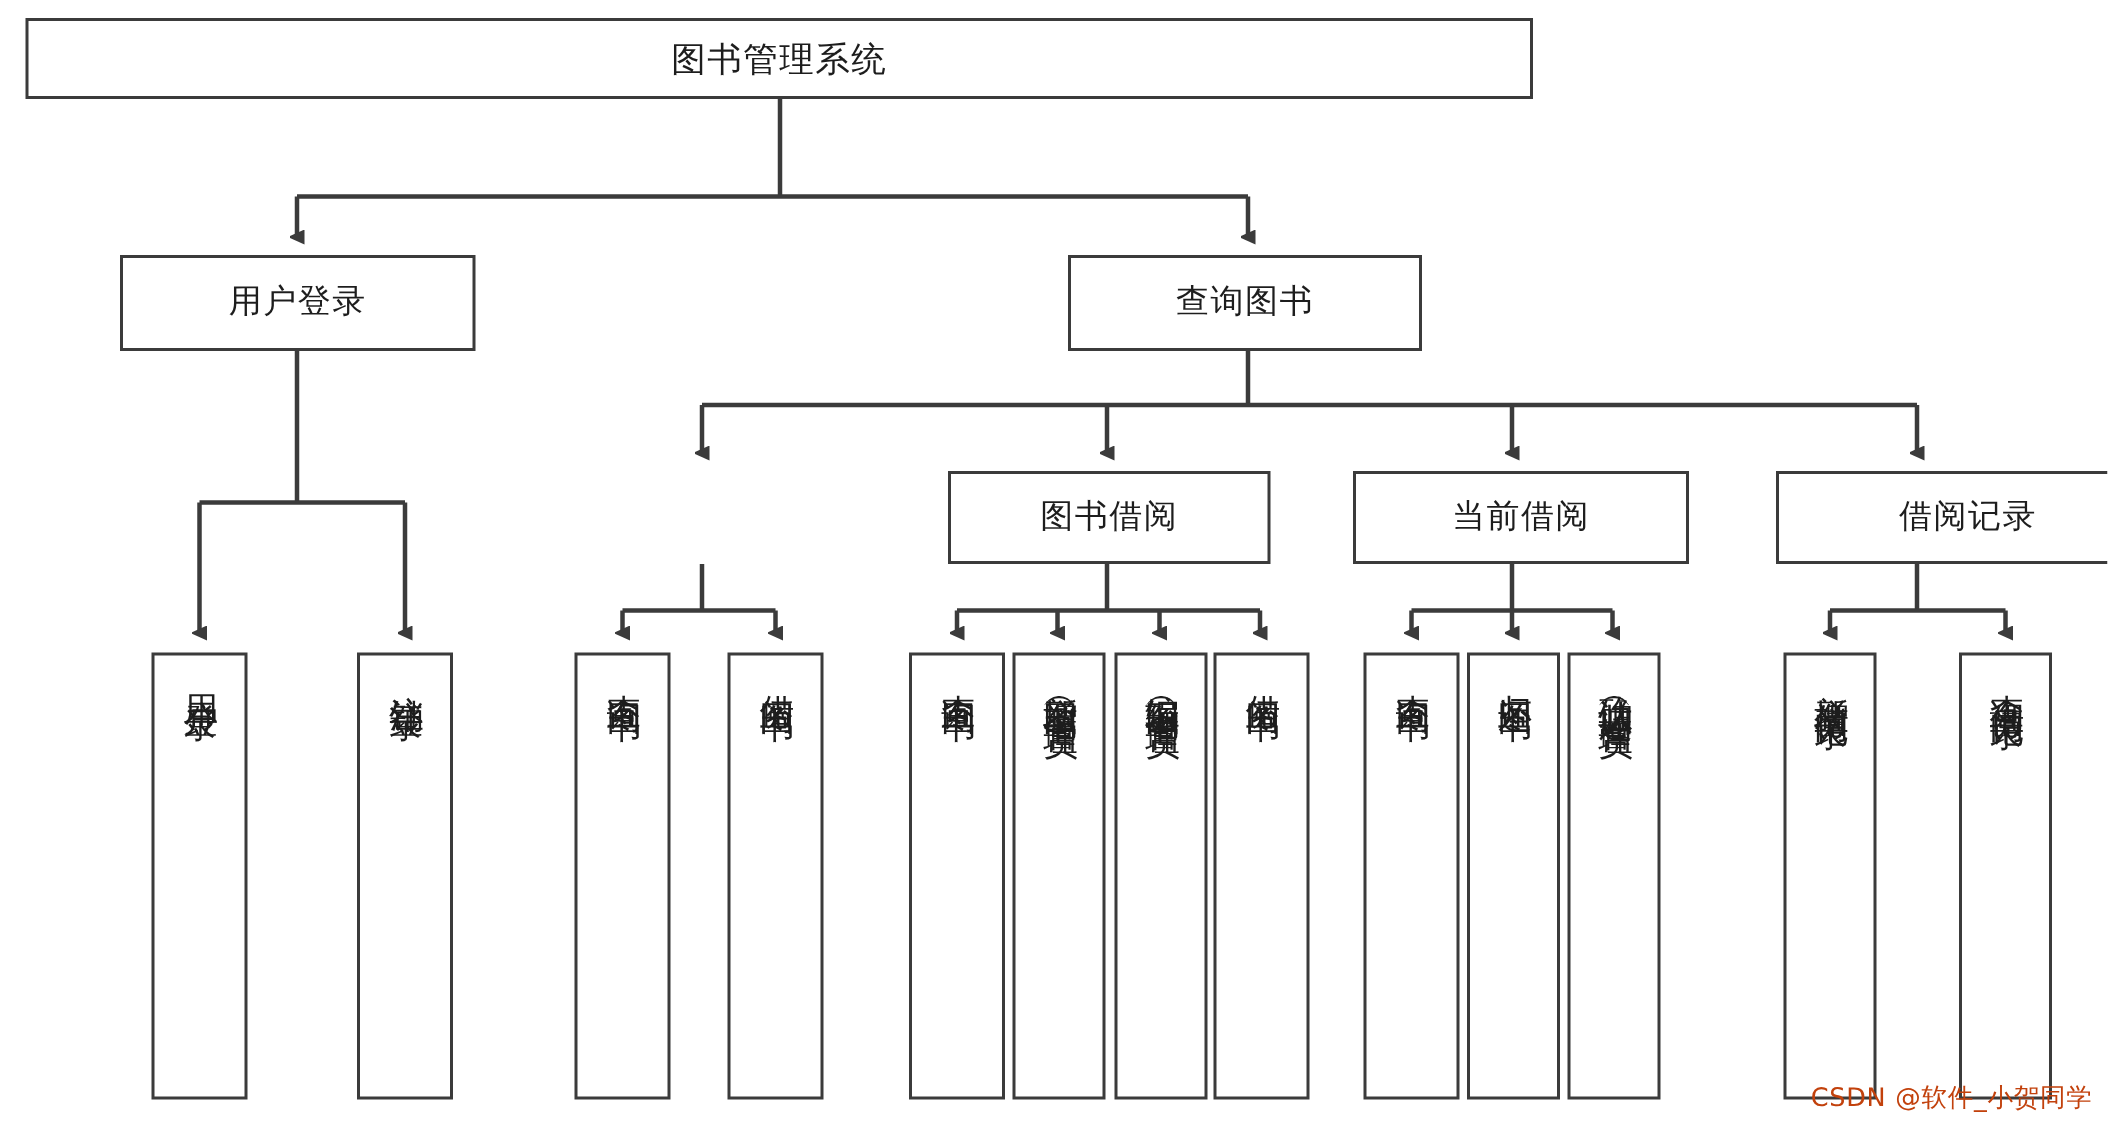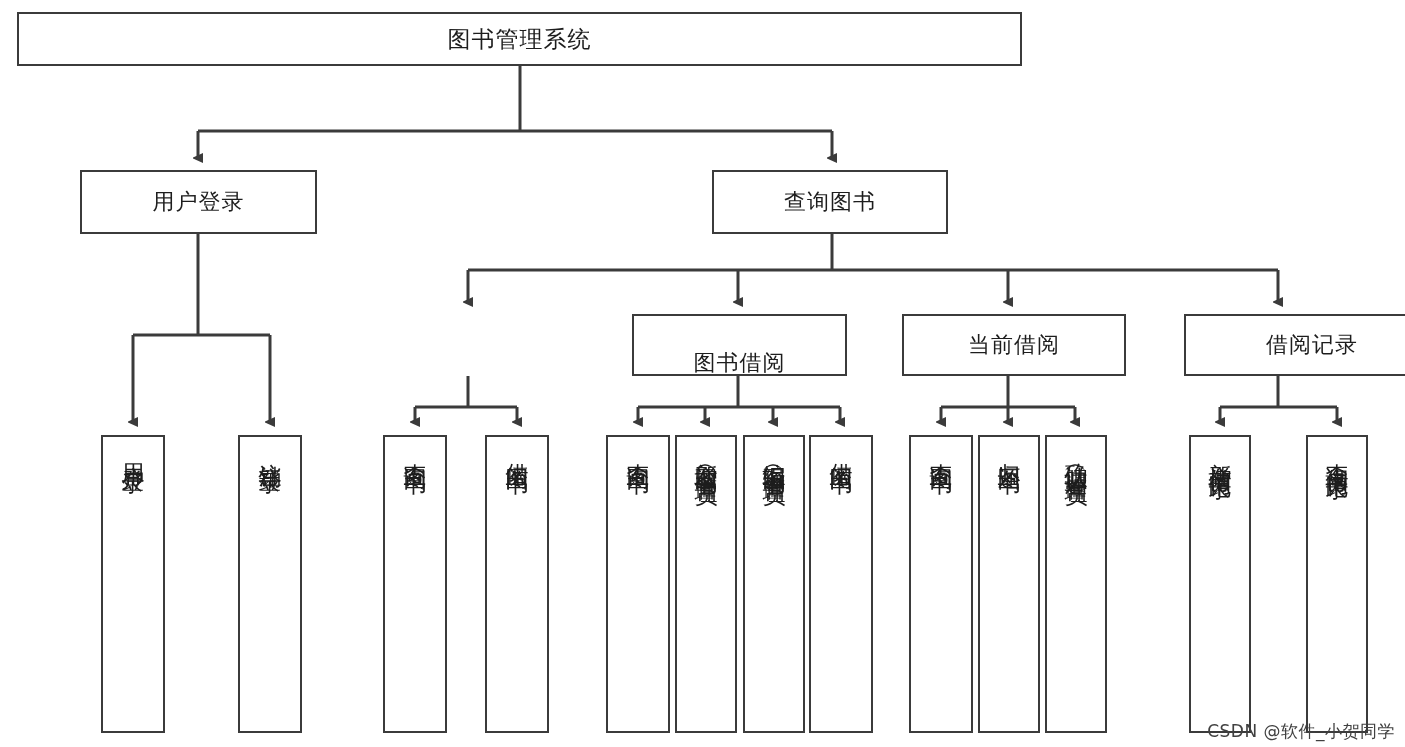--- a/index.html
+++ b/index.html
@@ -49,21 +49,21 @@
     line-height:1.18;
     letter-spacing:3px;
     white-space:nowrap;
     display:block;
   }
   .watermark{
     position:absolute;
     right:10px;
     bottom:4px;
     font-size:17px;
-    color:#404040;
+    color:#c2410c;
     letter-spacing:0.5px;
     white-space:nowrap;
   }
 </style>
 </head>
 <body>
 
 <div id="stage">
 
   <svg class="wires" viewBox="0 0 1405 747" xmlns="http://www.w3.org/2000/svg">
@@ -122,21 +122,21 @@
 
   <div class="node h" style="left:80px;top:170px;width:237px;height:64px;">
     <span>用户登录</span>
   </div>
 
   <div class="node h" style="left:712px;top:170px;width:236px;height:64px;">
     <span>查询图书</span>
   </div>
 
 
-  <div class="node h" style="left:632px;top:314px;width:215px;height:62px;align-items:flex-end;">
+  <div class="node h" style="left:632px;top:314px;width:215px;height:62px;">
     <span>图书借阅</span>
   </div>
 
   <div class="node h" style="left:902px;top:314px;width:224px;height:62px;">
     <span>当前借阅</span>
   </div>
 
   <div class="node h" style="left:1172px;top:314px;width:256px;height:62px;margin-left:12px;">
     <span>借阅记录</span>
   </div>

